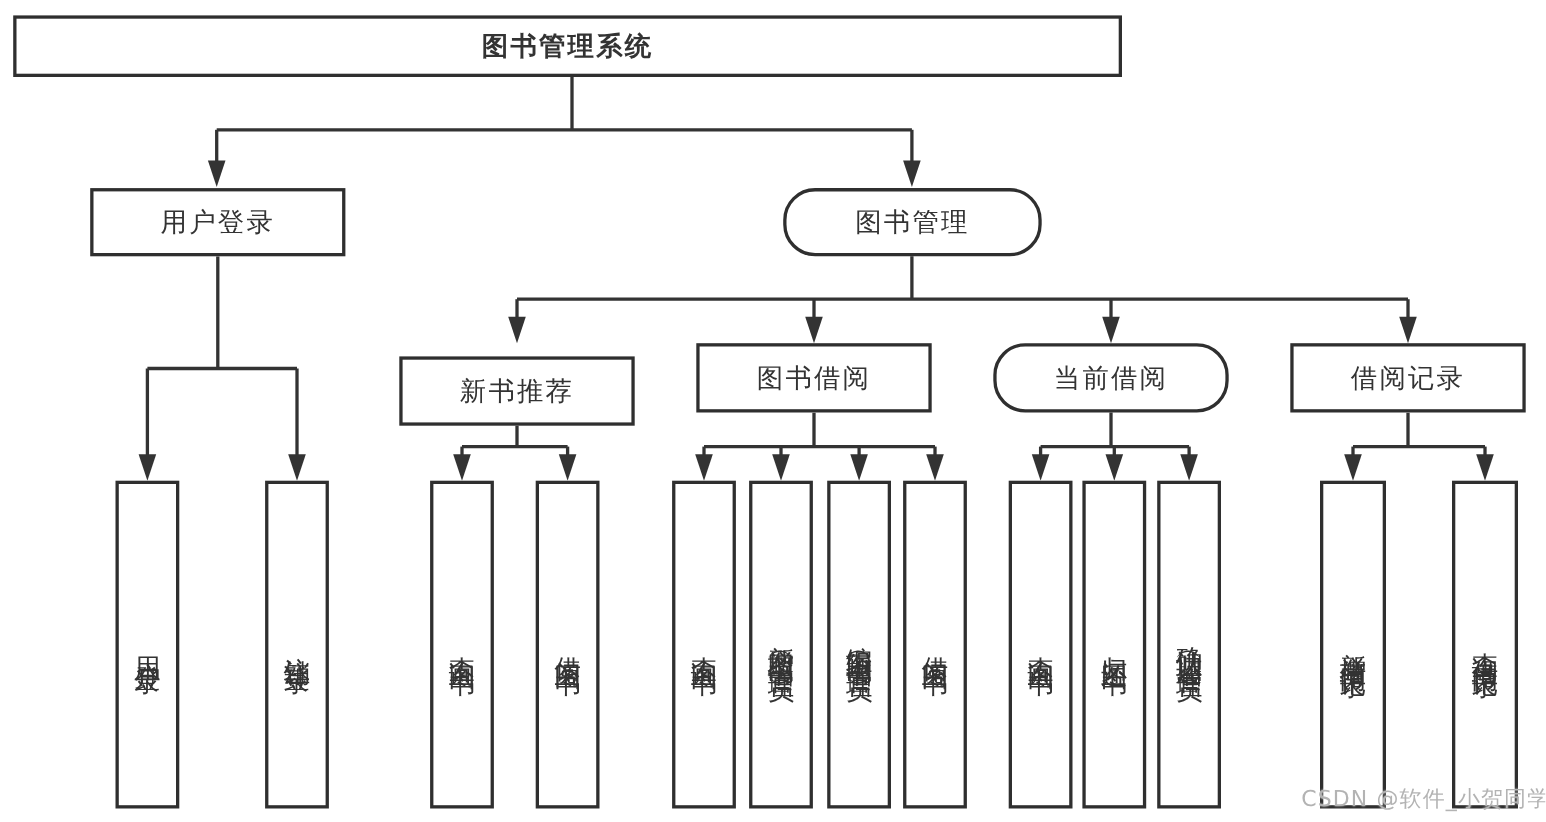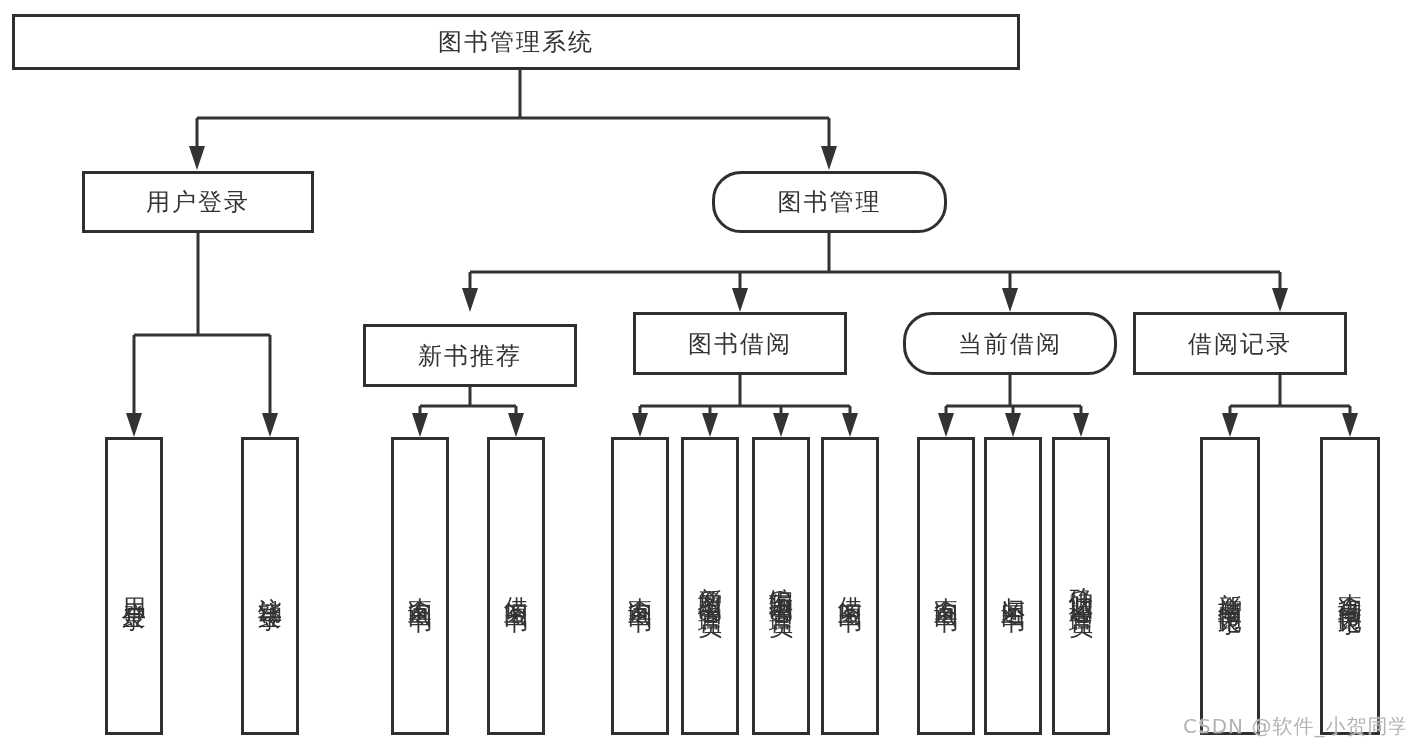--- a/index.html
+++ b/index.html
@@ -96,41 +96,41 @@
     <path d="M1081,406 V417"></path>
       <polygon points="1073,413 1089,413 1081,437" fill="#333333" stroke="none"></polygon>
 
     <path d="M1280,375 V406 M1230,406 H1350"></path>
     <path d="M1230,406 V417"></path>
       <polygon points="1222,413 1238,413 1230,437" fill="#333333" stroke="none"></polygon>
     <path d="M1350,406 V417"></path>
       <polygon points="1342,413 1358,413 1350,437" fill="#333333" stroke="none"></polygon>
   </svg>
 
-  <div class="node h-node root" style="left:12px;top:14px;width:1008px;height:56px;">
+  <div class="node h-node root" style="left:12px;top:14px;width:1008px;height:56px;font-weight:bold;">
     <span>图书管理系统</span>
   </div>
 
   <div class="node h-node" style="left:82px;top:171px;width:232px;height:62px;">
     <span>用户登录</span>
   </div>
   <div class="node h-node" style="left:712px;top:171px;width:235px;height:62px;border-radius:29px;">
     <span>图书管理</span>
   </div>
 
   <div class="node h-node" style="left:363px;top:324px;width:214px;height:63px;">
     <span>新书推荐</span>
   </div>
   <div class="node h-node" style="left:633px;top:312px;width:214px;height:63px;">
     <span>图书借阅</span>
   </div>
   <div class="node h-node" style="left:903px;top:312px;width:214px;height:63px;border-radius:29px;">
     <span>当前借阅</span>
   </div>
-  <div class="node h-node" style="left:1133px;top:312px;width:214px;height:63px;">
+  <div class="node h-node" style="left:1173px;top:312px;width:214px;height:63px;">
     <span>借阅记录</span>
   </div>
 
   <div class="node leaf" style="left:105px;top:437px;width:58px;height:298px;">
     <span class="vtext">用户登录</span>
   </div>
   <div class="node leaf" style="left:241px;top:437px;width:58px;height:298px;">
     <span class="vtext">注销登录</span>
   </div>
 

